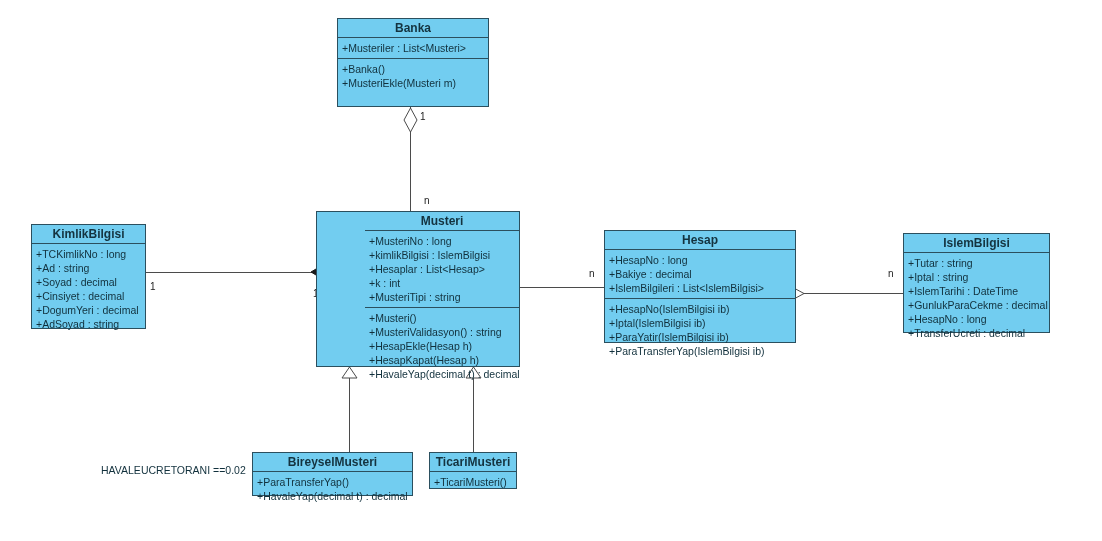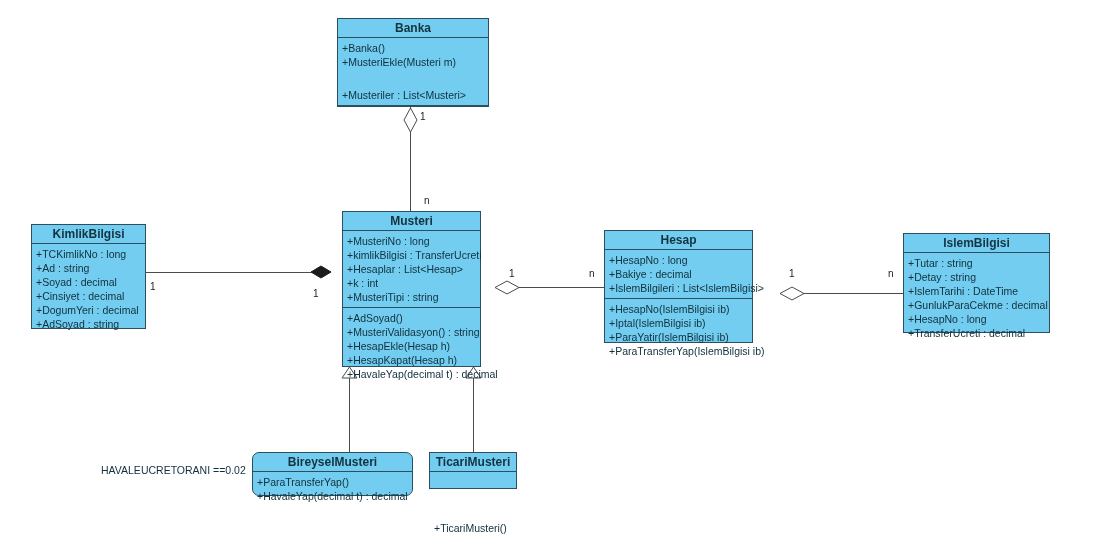--- a/index.html
+++ b/index.html
@@ -116,95 +116,95 @@
     <polygon points="8.5,1 16,12 1,12" fill="#ffffff" stroke="#4b4b4b" stroke-width="1"></polygon>
   </svg>
 
   <div class="conn v" style="left:473px; top:377px; height:75px;"></div>
   <svg class="shape-svg" style="left:465px; top:366px; width:17px; height:13px;" viewBox="0 0 17 13">
     <polygon points="8.5,1 16,12 1,12" fill="#ffffff" stroke="#4b4b4b" stroke-width="1"></polygon>
   </svg>
 
   <div class="uml-class" style="left:337px; top:18px; width:152px; height:89px;">
     <div class="uml-title">Banka</div>
+    <div class="uml-compartment">
+      <div class="uml-line">+Musteriler : List&lt;Musteri&gt;</div>
+    </div>
     <div class="uml-compartment last">
       <div class="uml-line">+Banka()</div>
       <div class="uml-line">+MusteriEkle(Musteri m)</div>
-    </div>
-    <div class="uml-compartment">
-      <div class="uml-line">+Musteriler : List&lt;Musteri&gt;</div>
     </div>
   </div>
 
   <div class="uml-class" style="left:31px; top:224px; width:115px; height:105px;">
     <div class="uml-title">KimlikBilgisi</div>
     <div class="uml-compartment last">
       <div class="uml-line">+TCKimlikNo : long</div>
       <div class="uml-line">+Ad : string</div>
       <div class="uml-line">+Soyad : decimal</div>
       <div class="uml-line">+Cinsiyet : decimal</div>
       <div class="uml-line">+DogumYeri : decimal</div>
       <div class="uml-line">+AdSoyad : string</div>
     </div>
   </div>
 
-  <div class="uml-class" style="left:342px; top:211px; width:139px; height:156px;">
+  <div class="uml-class" style="left:316px; top:211px; width:204px; height:156px;padding-left:48px;">
     <div class="uml-title">Musteri</div>
     <div class="uml-compartment">
       <div class="uml-line">+MusteriNo : long</div>
-      <div class="uml-line">+kimlikBilgisi : TransferUcreti</div>
+      <div class="uml-line">+kimlikBilgisi : IslemBilgisi</div>
       <div class="uml-line">+Hesaplar : List&lt;Hesap&gt;</div>
       <div class="uml-line">+k : int</div>
       <div class="uml-line">+MusteriTipi : string</div>
     </div>
     <div class="uml-compartment last">
-      <div class="uml-line">+AdSoyad()</div>
+      <div class="uml-line">+Musteri()</div>
       <div class="uml-line">+MusteriValidasyon() : string</div>
       <div class="uml-line">+HesapEkle(Hesap h)</div>
       <div class="uml-line">+HesapKapat(Hesap h)</div>
       <div class="uml-line">+HavaleYap(decimal t) : decimal</div>
     </div>
   </div>
 
-  <div class="uml-class" style="left:604px; top:230px; width:149px; height:113px;">
+  <div class="uml-class" style="left:604px; top:230px; width:192px; height:113px;">
     <div class="uml-title">Hesap</div>
     <div class="uml-compartment">
       <div class="uml-line">+HesapNo : long</div>
       <div class="uml-line">+Bakiye : decimal</div>
       <div class="uml-line">+IslemBilgileri : List&lt;IslemBilgisi&gt;</div>
     </div>
     <div class="uml-compartment last">
       <div class="uml-line">+HesapNo(IslemBilgisi ib)</div>
       <div class="uml-line">+Iptal(IslemBilgisi ib)</div>
       <div class="uml-line">+ParaYatir(IslemBilgisi ib)</div>
       <div class="uml-line">+ParaTransferYap(IslemBilgisi ib)</div>
     </div>
   </div>
 
   <div class="uml-class" style="left:903px; top:233px; width:147px; height:100px;">
     <div class="uml-title">IslemBilgisi</div>
     <div class="uml-compartment last">
       <div class="uml-line">+Tutar : string</div>
-      <div class="uml-line">+Detay : string</div>
+      <div class="uml-line">+Iptal : string</div>
       <div class="uml-line">+IslemTarihi : DateTime</div>
       <div class="uml-line">+GunlukParaCekme : decimal</div>
       <div class="uml-line">+HesapNo : long</div>
       <div class="uml-line">+TransferUcreti : decimal</div>
     </div>
   </div>
 
-  <div class="uml-class" style="left:252px; top:452px; width:161px; height:44px;border-radius:7px;">
+  <div class="uml-class" style="left:252px; top:452px; width:161px; height:44px;">
     <div class="uml-title">BireyselMusteri</div>
     <div class="uml-compartment last">
       <div class="uml-line">+ParaTransferYap()</div>
       <div class="uml-line">+HavaleYap(decimal t) : decimal</div>
     </div>
   </div>
 
-  <div class="uml-class" style="left:429px; top:452px; width:88px; height:37px;gap:46px;">
+  <div class="uml-class" style="left:429px; top:452px; width:88px; height:37px;">
     <div class="uml-title">TicariMusteri</div>
     <div class="uml-compartment last">
       <div class="uml-line">+TicariMusteri()</div>
     </div>
   </div>
 
   <div class="note-text" style="left:101px; top:464px;">HAVALEUCRETORANI ==0.02</div>
 
 </div>
 

